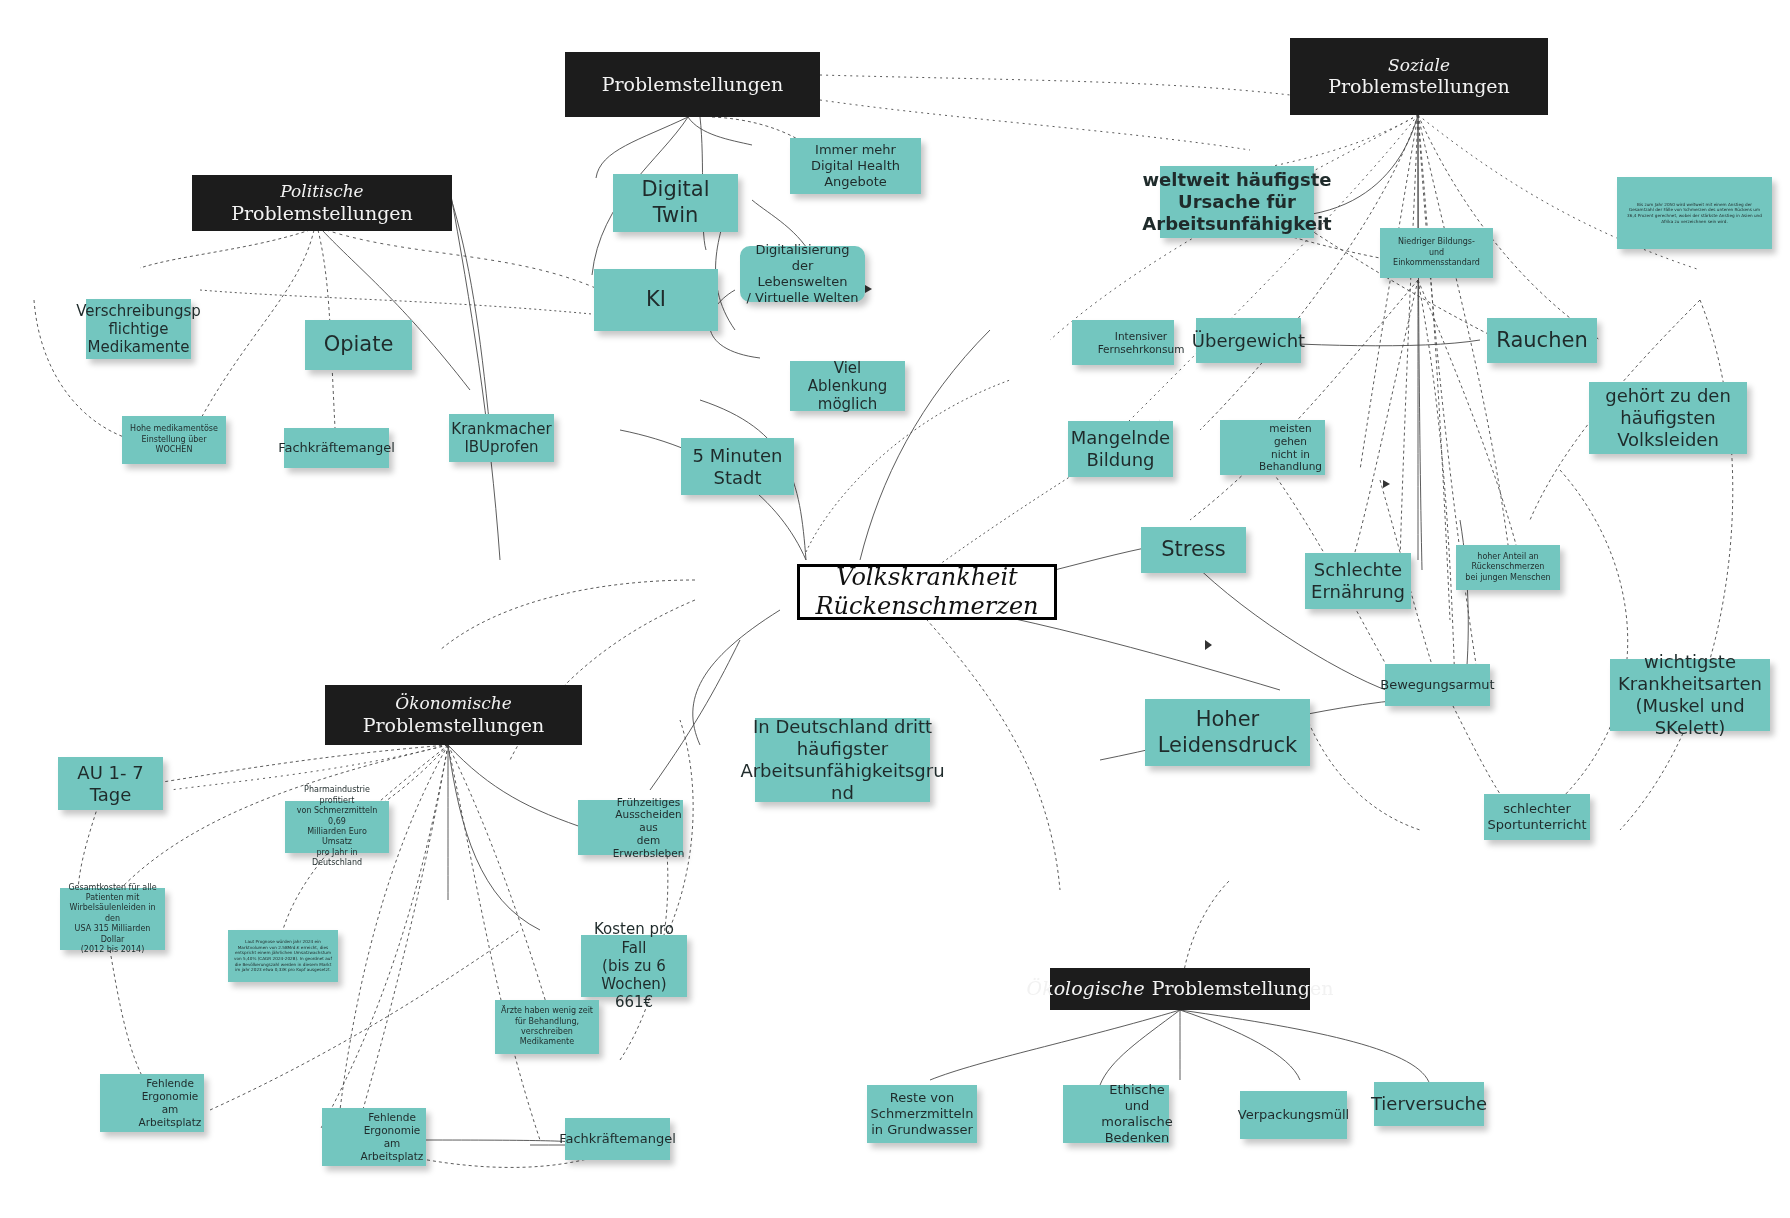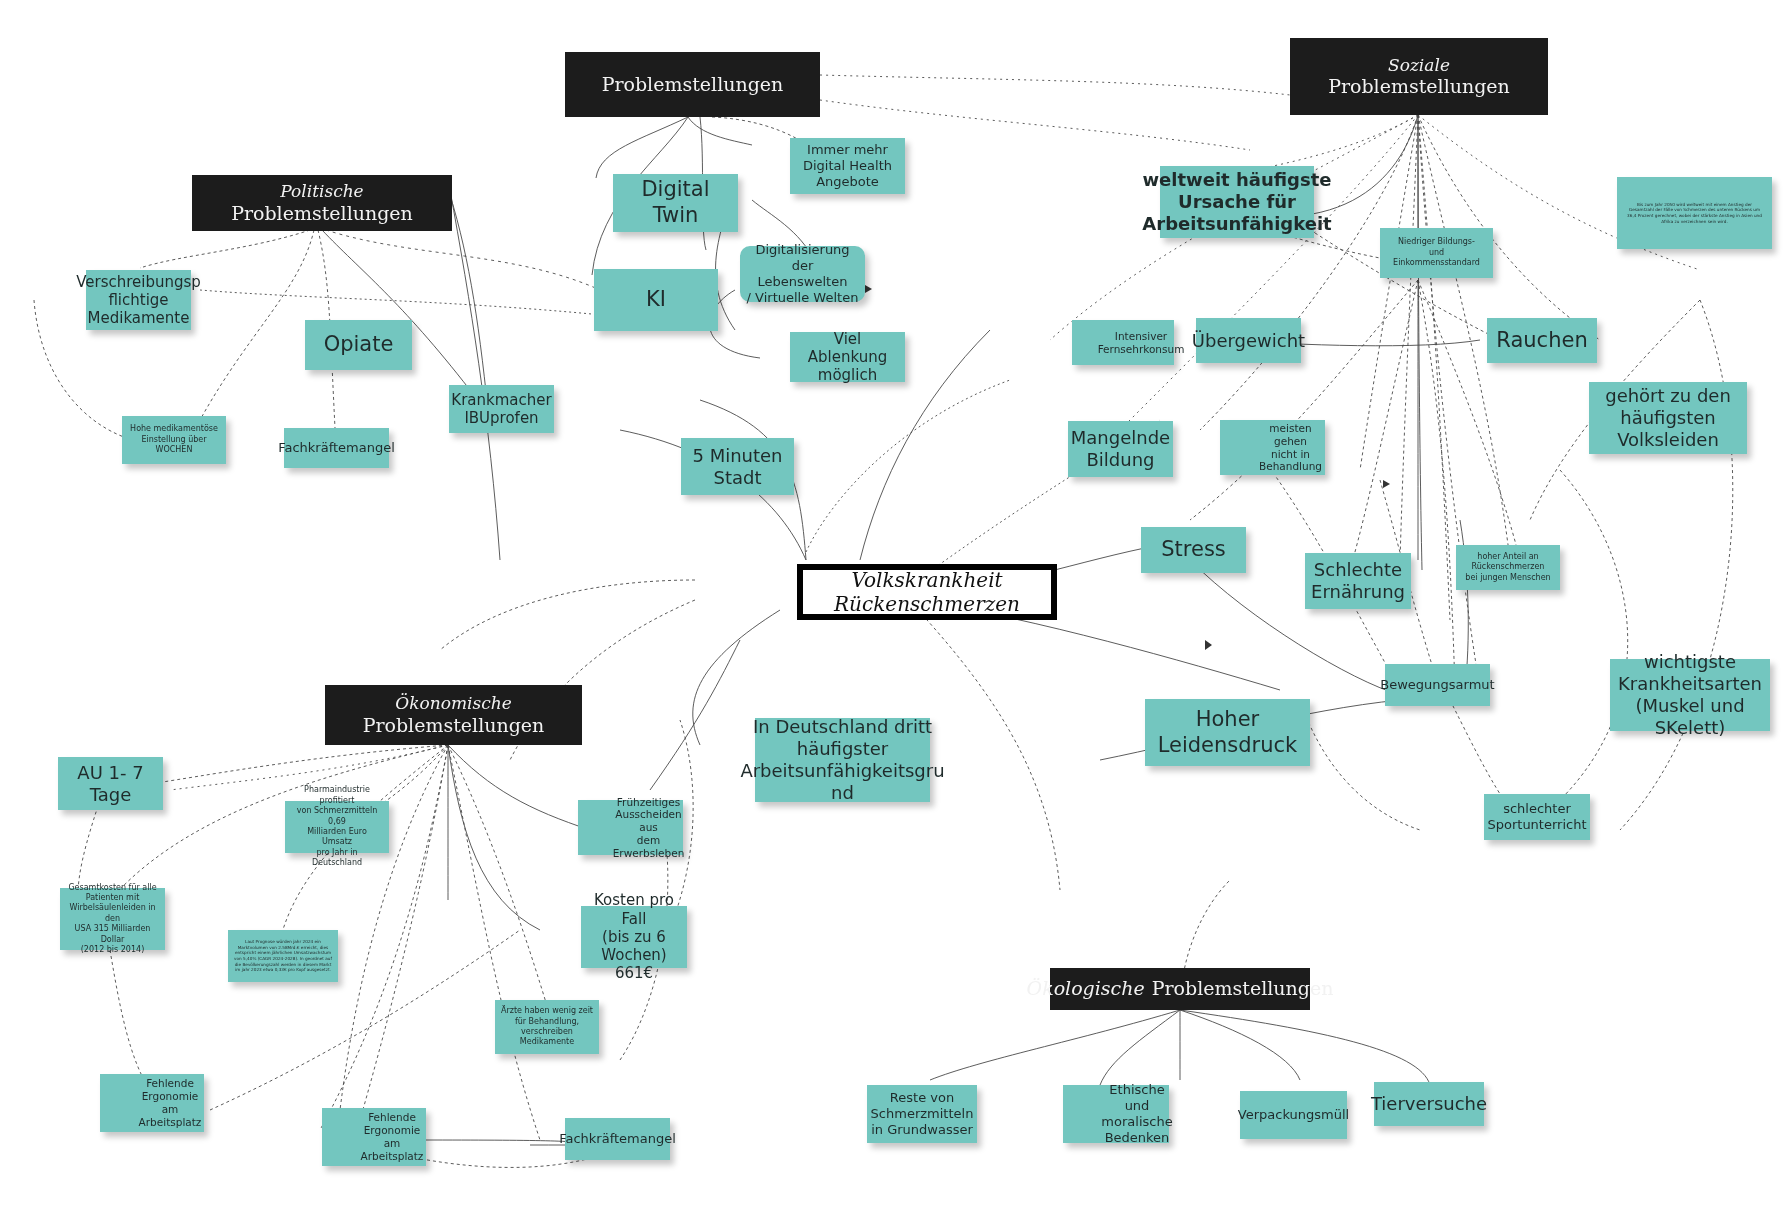--- a/index.html
+++ b/index.html
@@ -36,21 +36,21 @@
   
   .sticky {
     background: #73c6bf;
     color: #1f2b2b;
     box-shadow: 4px 5px 6px rgba(0,0,0,0.22);
     padding: 4px 6px;
     font-family: "DejaVu Sans", sans-serif;
   }
   .sticky.s-xl  { font-size: 21px; }
   .sticky.s-lg  { font-size: 18px; }
-  .sticky.s-md  { font-size: 15px; }
+  .sticky.s-md  { font-size: 15px; margin-top: 29px; }
   .sticky.s-sm  { font-size: 13px; }
   .sticky.s-xs  { font-size: 10.5px; padding-left: 42px; }
   .sticky.s-xxs { font-size: 8px; line-height: 1.3; }
   .sticky.s-micro { font-size: 4.2px; line-height: 1.35; }
 
   
   .header {
     background: #1c1c1c;
     color: #f2f2f2;
     font-family: "DejaVu Serif", serif;
@@ -60,25 +60,25 @@
   }
   .header .line1 { font-style: italic; font-size: 17px; }
   .header .line2 { font-size: 19px; }
   .header.oneline { flex-direction: row; gap: 7px; }
   .header.oneline .line1 { font-style: italic; font-size: 19px; }
   .header.oneline .line2 { font-size: 19px; }
 
   
   .central {
     background: #ffffff;
-    border: 6px solid #000000;
+    border: 3px solid #000000;
     color: #111;
     font-family: "DejaVu Serif", serif;
     font-style: italic;
-    font-size: 20px;
+    font-size: 24px;
     z-index: 7;
   }
 </style>
 </head>
 <body>
 
 <div id="canvas">
 
   <svg id="edges" viewBox="0 0 1790 1218" preserveAspectRatio="none">
     <g fill="none" stroke="#4a4a4a" stroke-width="0.9">
@@ -223,21 +223,21 @@
   </div>
 
   <div class="node central" style="left:797px; top:564px; width:260px; height:56px;">
     <span>Volkskrankheit Rückenschmerzen</span>
   </div>
 
   <div class="node sticky s-xl" style="left:613px; top:174px; width:125px; height:58px;">Digital Twin</div>
 
   <div class="node sticky s-xl" style="left:594px; top:269px; width:124px; height:62px;">KI</div>
 
-  <div class="node sticky s-sm" style="left:790px; top:138px; width:115px; height:56px;">Immer mehr
+  <div class="node sticky s-sm" style="left:790px; top:138px; width:131px; height:56px;">Immer mehr
 Digital Health
 Angebote</div>
 
   <div class="node sticky s-sm" style="left:740px; top:246px; width:125px; height:56px;border-radius:10px;">Digitalisierung
 der Lebenswelten
 / Virtuelle Welten</div>
 
   <div class="node sticky s-md" style="left:790px; top:332px; width:115px; height:50px;">Viel Ablenkung
 möglich</div>
 

